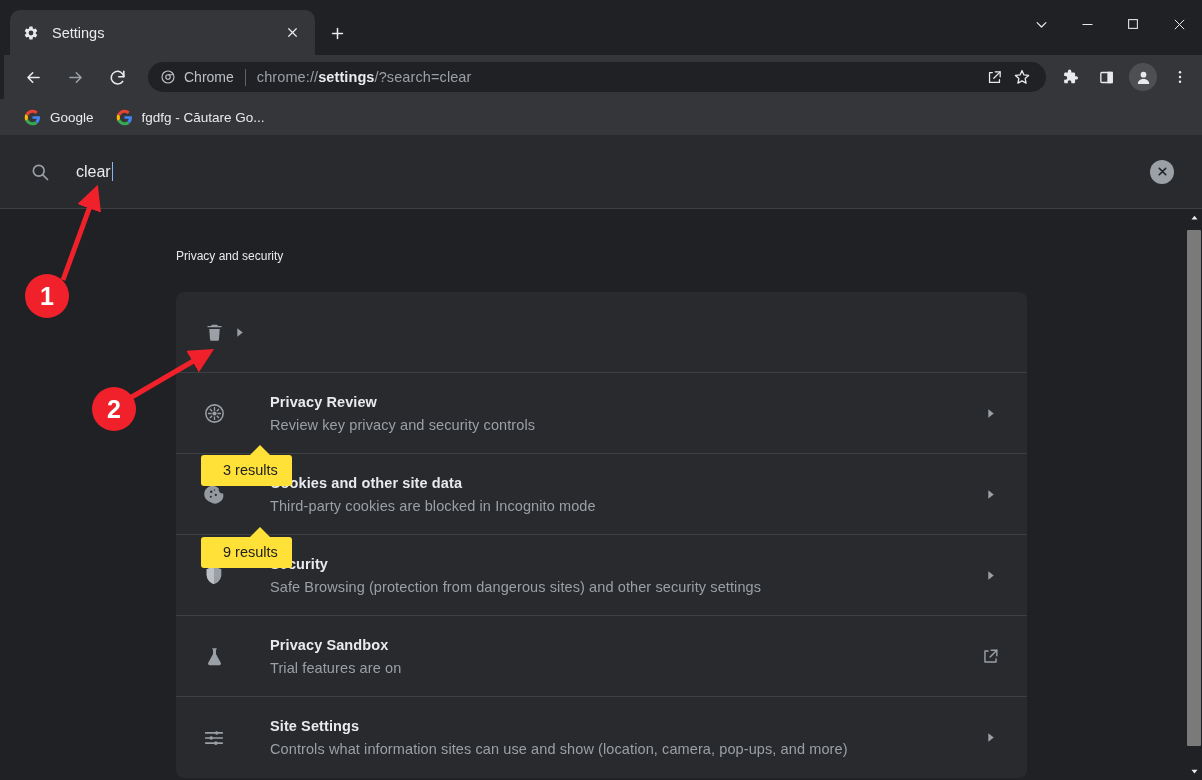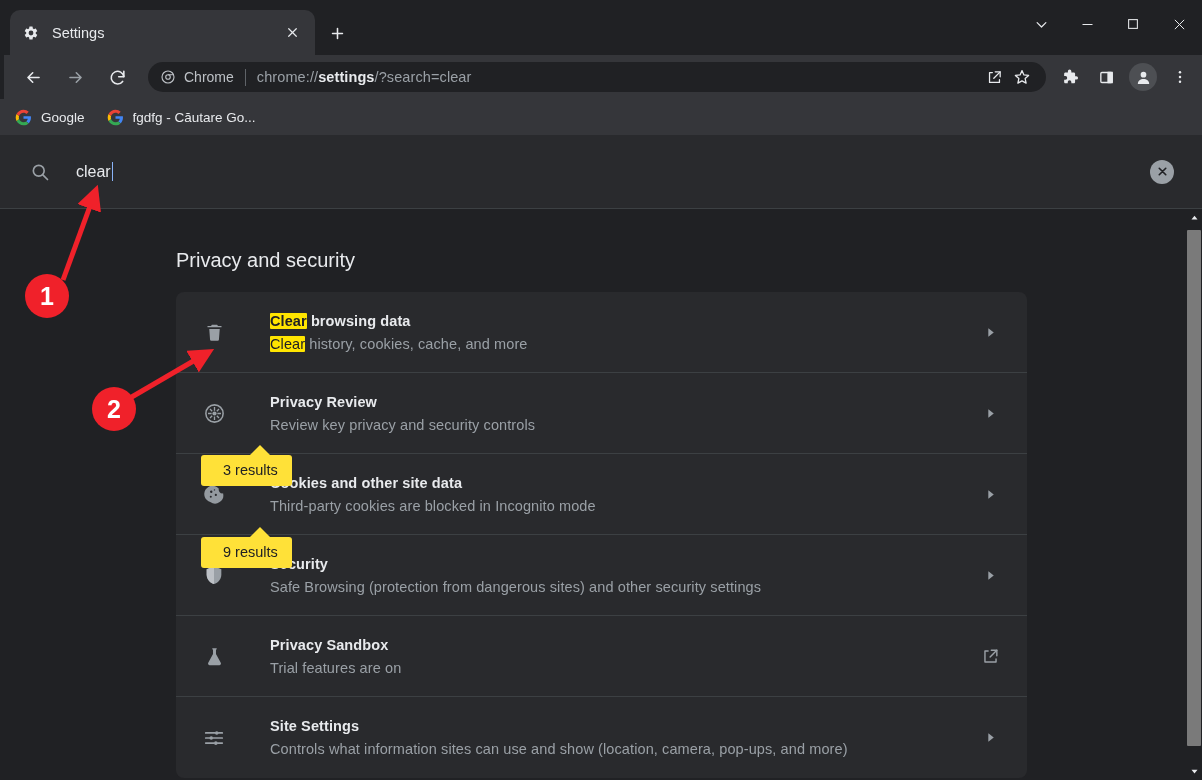--- a/index.html
+++ b/index.html
@@ -101,21 +101,21 @@
     background: #4d4f53; margin: 0 5px;
     display: flex; align-items: center; justify-content: center;
     color: #e8eaed;
   }
 
   
   .bookmarks {
     position: absolute; top: 99px; left: 0;
     width: 1202px; height: 36px;
     background: #35363a;
-    display: flex; align-items: center; padding-left: 7px;
+    display: flex; align-items: center; padding-left: 16px;
   }
   .bm {
     display: flex; align-items: center; gap: 9px;
     padding: 5px 8px; border-radius: 4px; margin-right: 6px;
     font-size: 13.5px; color: #e8eaed;
     max-width: 190px;
   }
   .bm span.lbl { white-space: nowrap; overflow: hidden; text-overflow: ellipsis; }
   .gfav {
     width: 17px; height: 17px; flex: none;
@@ -149,21 +149,21 @@
 
   
   .content {
     position: absolute; top: 209px; left: 0;
     width: 1186px; height: 571px;
     background: #202124;
     overflow: hidden;
   }
   .section-title {
     position: absolute; left: 176px; top: 40px;
-    font-size: 20px; color: #e8eaed;
+    font-size: 12px; color: #e8eaed;
   }
   .card {
     position: absolute; left: 176px; top: 83px;
     width: 851px;
     background: #292a2d;
     border-radius: 8px;
     overflow: hidden;
   }
   .row {
     position: relative;
@@ -405,24 +405,20 @@
   <div class="section-title">Privacy and security</div>
 
   <div class="card">
 
     <div class="row">
       <span class="row-icon">
         <svg width="21" height="21" viewBox="0 0 24 24" fill="currentColor">
           <path d="M9 3h6l1 1.5h4V6H4V4.5h4L9 3zm-3 5h12l-.9 12.1a1.5 1.5 0 01-1.5 1.4H8.4a1.5 1.5 0 01-1.5-1.4L6 8z"></path>
         </svg>
       </span>
-      <div class="row-text">
-        <div class="row-title"><span class="hl">Clear</span><span> browsing data</span></div>
-        <div class="row-sub"><span class="hl">Clear</span><span> history, cookies, cache, and more</span></div>
-      </div>
       <span class="row-end">
         <svg width="13" height="13" viewBox="0 0 24 24" fill="currentColor">
             <path d="M8 4 L18 12 L8 20 Z"></path>
           </svg>
       </span>
     </div>
 
     <div class="row">
       <span class="row-icon">
         <svg width="23" height="23" viewBox="0 0 24 24" fill="none" stroke="currentColor" stroke-width="1.6">

